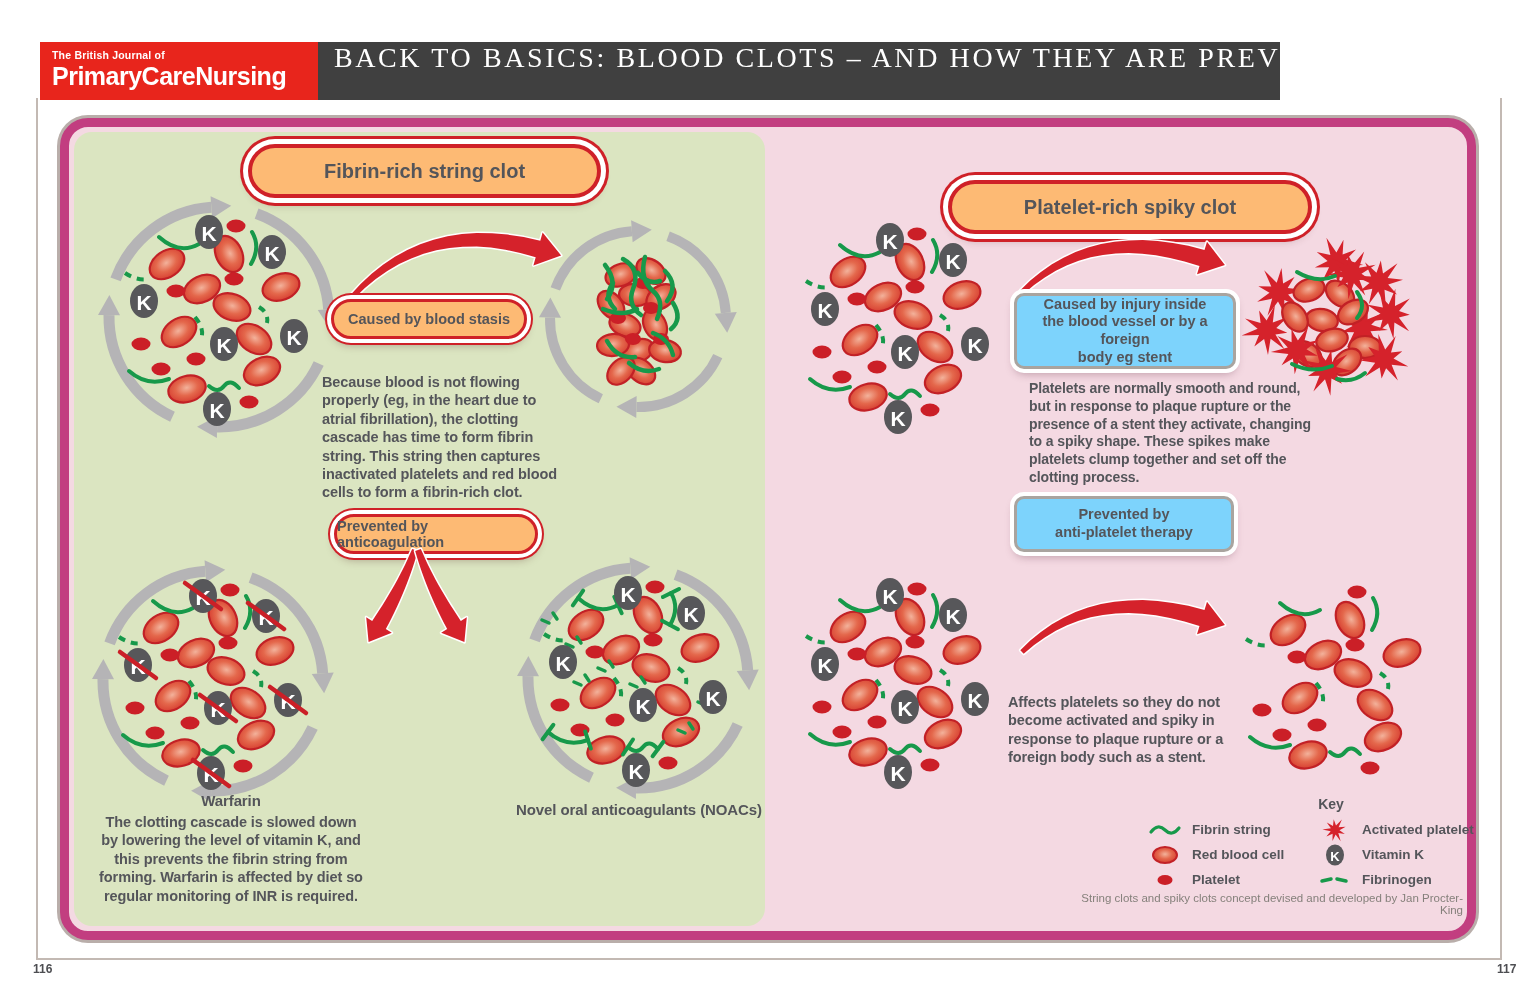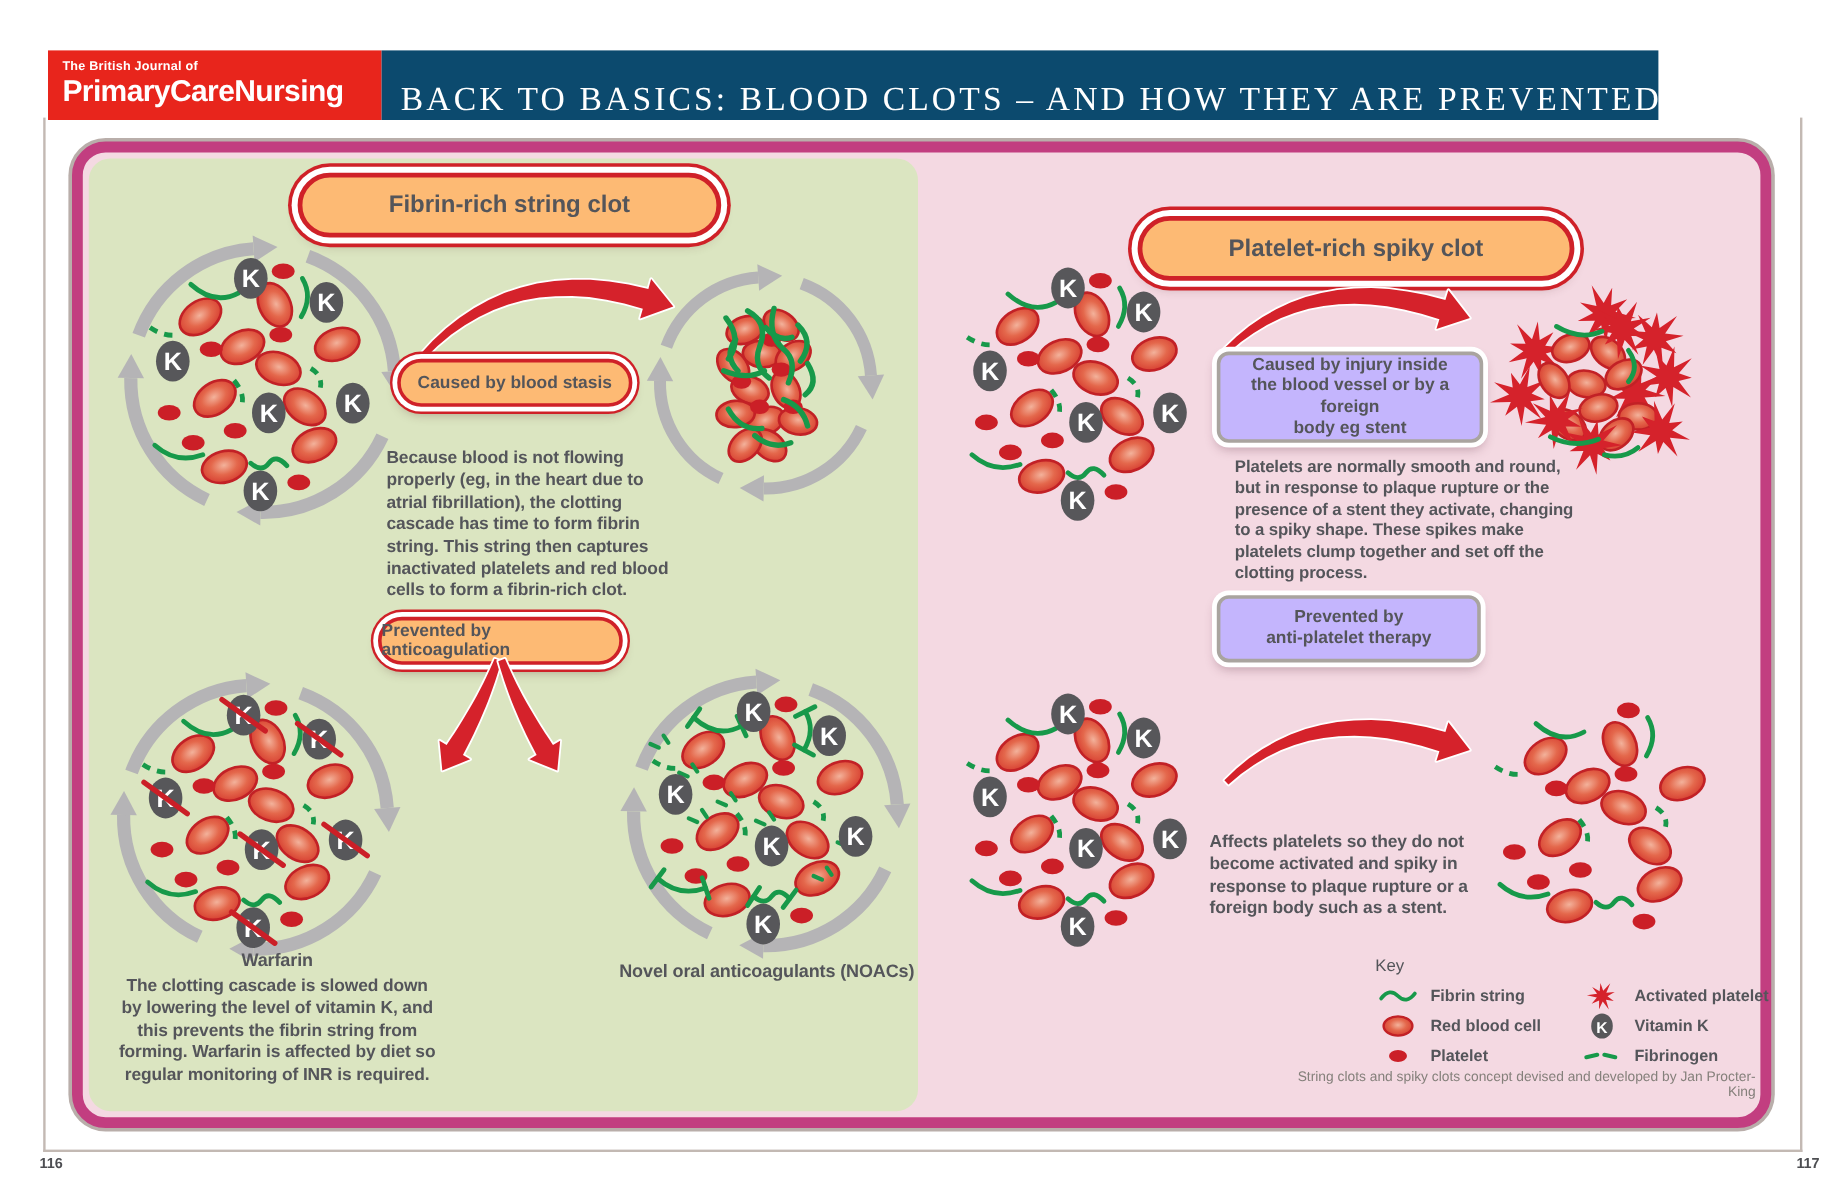--- a/index.html
+++ b/index.html
@@ -13,22 +13,22 @@
     pointer-events:none;
   }
   
   .logo-box{
     position:absolute;left:40px;top:42px;width:278px;height:58px;box-sizing:border-box;
     background:#e8251c;color:#fff;padding:7px 0 0 12px;
   }
   .logo-small{font-size:10.5px;font-weight:bold;letter-spacing:.2px;}
   .logo-name{font-size:25px;font-weight:bold;letter-spacing:-.5px;margin-top:1px;}
   .title-bar{
-    position:absolute;left:318px;top:42px;width:1064px;height:58px;box-sizing:border-box;
-    background:#0c4a6e;color:#fff;display:flex;align-items:flex-end;padding-left:16px;
+    position:absolute;left:318px;top:42px;width:962px;height:58px;box-sizing:border-box;
+    background:#404040;color:#fff;display:flex;align-items:flex-start;padding-left:16px;
     font-family:"Liberation Serif",serif;font-size:28px;letter-spacing:2.6px;white-space:nowrap;
   }
   
   .panel{
     position:absolute;left:60px;top:118px;width:1416px;height:822px;box-sizing:border-box;
     border:9px solid #c23e80;border-radius:28px;background:#f4d9e2;
     box-shadow:0 0 0 3px #b9aeaa;
   }
   .panel-inner{position:relative;width:100%;height:100%;}
   .green-half{
@@ -43,34 +43,34 @@
     display:flex;align-items:center;justify-content:center;
     font-weight:bold;color:#54555a;
     box-shadow:0 0 0 4px #fff,0 0 0 6px #cf2128,0 6px 9px rgba(80,35,35,.35);
   }
   .pill.title-pill{
     font-size:20px;border-width:4px;
     box-shadow:0 0 0 5px #fff,0 0 0 8px #cf2128,0 6px 10px rgba(80,35,35,.3);
   }
   .pill.callout{font-size:14.5px;}
   .gbox{
-    position:absolute;background:#c4b5fd;border:3px solid #a9a49f;border-radius:10px;
+    position:absolute;background:#7dd3fc;border:3px solid #a9a49f;border-radius:10px;
     display:flex;align-items:center;justify-content:center;text-align:center;
     font-weight:bold;color:#54555a;font-size:14.5px;line-height:1.22;white-space:pre-line;
     box-shadow:0 0 0 4px #fff,0 5px 9px rgba(90,40,60,.35);
   }
   .bodytext{
     position:absolute;font-weight:bold;font-size:14.5px;line-height:1.27;color:#54555a;
     letter-spacing:-.1px;
   }
   .centered{text-align:center;}
   .block-title{font-weight:bold;font-size:15px;margin-bottom:3px;}
   
   .key{position:absolute;left:1077px;top:669px;width:370px;height:95px;}
-  .key-title{font-weight:normal;font-size:14px;}
+  .key-title{font-weight:bold;font-size:14px;text-align:center;}
   .key-col{position:absolute;top:21px;}
   .key-col.c0{left:2px;width:165px;}
   .key-col.c1{left:172px;width:195px;}
   .key-row{display:grid;grid-template-columns:44px 1fr;align-items:center;height:25px;}
   .key-ic{display:flex;align-items:center;}
   .key-lb{font-weight:bold;font-size:13.5px;color:#54555a;}
   .credit{
     position:absolute;left:1000px;top:765px;width:394px;text-align:right;
     font-size:11.5px;color:#85807b;
   }
@@ -204,21 +204,21 @@
           <path d="M95,60 q10,12 22,8" stroke="#17994a" stroke-width="4.5" fill="none" stroke-linecap="round"></path>
         </svg>
       </div>
 
     <div class="pill callout" style="left:262px;top:172px;width:190px;height:34px;">
       <span>Caused by blood stasis</span>
     </div>
 
     <div class="bodytext" style="left:253px;top:246px;width:242px;">Because blood is not flowing properly (eg, in the heart due to atrial fibrillation), the clotting cascade has time to form fibrin string. This string then captures inactivated platelets and red blood cells to form a fibrin-rich clot.</div>
 
-    <div class="pill callout" style="left:246px;top:387px;width:198px;height:34px;">
+    <div class="pill callout" style="left:265px;top:387px;width:198px;height:34px;">
       <span>Prevented by anticoagulation</span>
     </div>
 
     <div class="illu" style="left:286px;top:420px;width:120px;height:100px;">
         <svg viewBox="0 0 120 100" width="120" height="100">
           <path d="M57.2,2.0 L54.9,7.1 L52.6,12.2 L50.2,17.4 L47.7,22.5 L45.1,27.6 L42.4,32.7 L39.5,37.9 L36.6,43.0 L33.6,48.1 L30.5,53.3 L27.3,58.4 L24.0,63.6 L20.6,68.7 L17.2,73.9 L11.2,70.2 L13.6,95.1 L36.8,85.8 L30.8,82.1 L33.8,76.4 L36.7,70.8 L39.5,65.1 L42.1,59.5 L44.7,53.8 L47.1,48.2 L49.5,42.6 L51.7,37.1 L53.8,31.5 L55.8,26.0 L57.7,20.4 L59.5,14.9 L61.2,9.5 L62.8,4.0 Z" fill="#d5222b" stroke="#fff" stroke-width="3" stroke-linejoin="round" paint-order="stroke"></path>
           <path d="M60.2,4.0 L61.8,9.5 L63.5,14.9 L65.3,20.4 L67.2,26.0 L69.2,31.5 L71.3,37.1 L73.5,42.6 L75.9,48.2 L78.3,53.8 L80.9,59.5 L83.5,65.1 L86.3,70.8 L89.2,76.4 L92.2,82.1 L86.2,85.8 L109.4,95.1 L111.8,70.2 L105.8,73.9 L102.4,68.7 L99.0,63.6 L95.7,58.4 L92.5,53.3 L89.4,48.1 L86.4,43.0 L83.5,37.9 L80.6,32.7 L77.9,27.6 L75.3,22.5 L72.8,17.4 L70.4,12.2 L68.1,7.1 L65.8,2.0 Z" fill="#d5222b" stroke="#fff" stroke-width="3" stroke-linejoin="round" paint-order="stroke"></path>
         </svg>
       </div>
 

